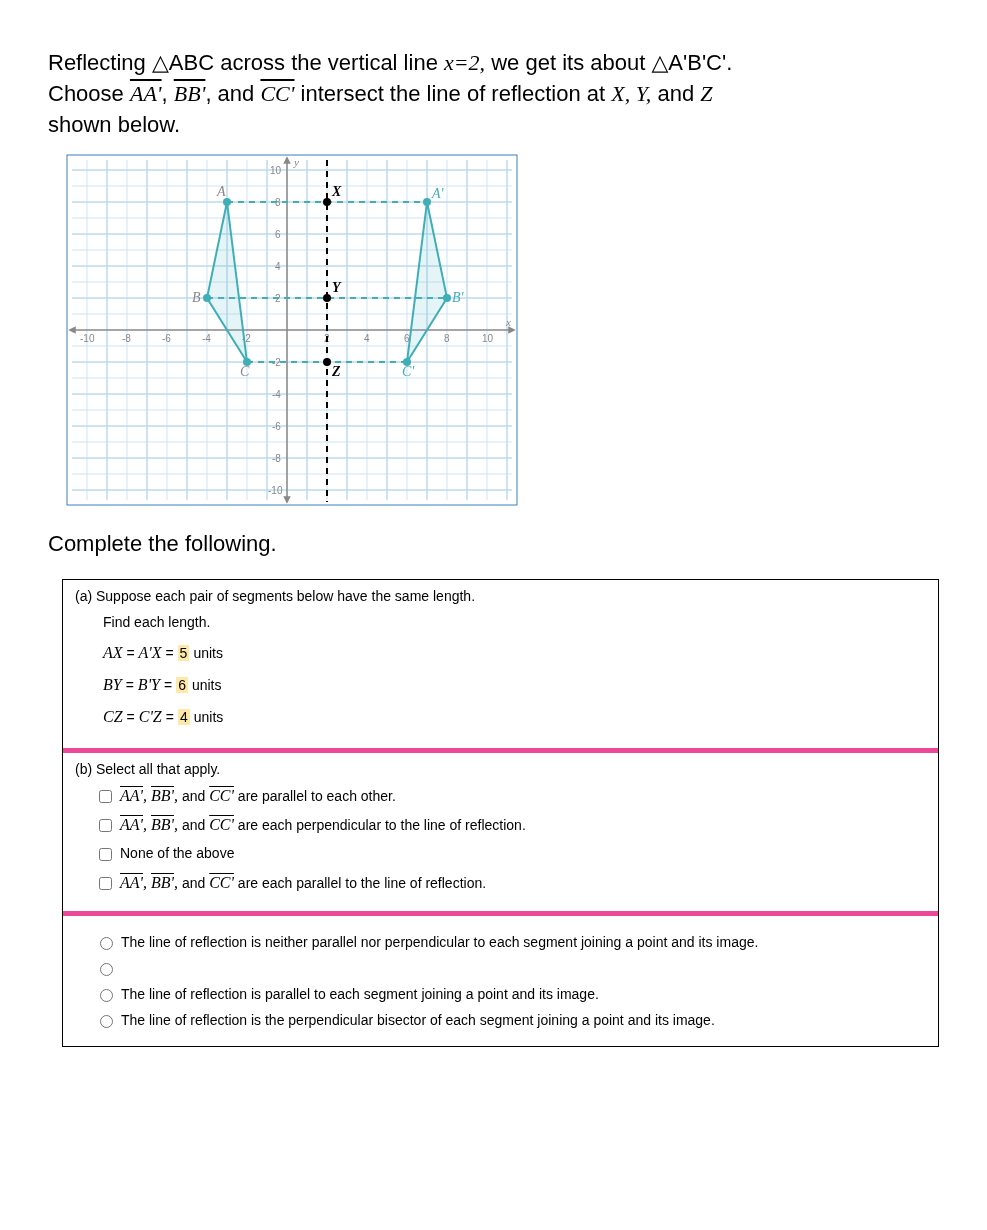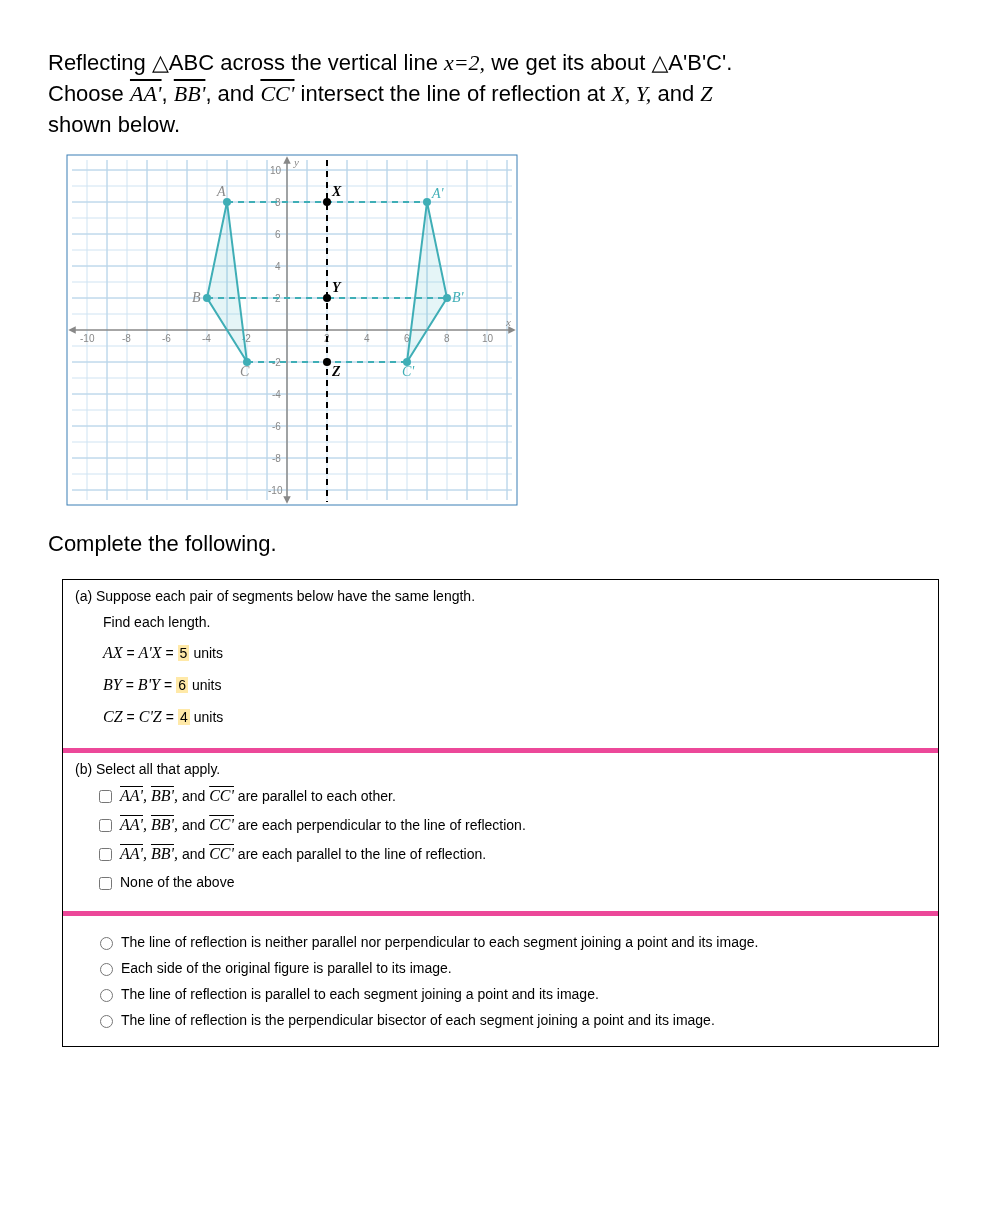--- a/index.html
+++ b/index.html
@@ -224,36 +224,35 @@
     <div class="opt-row">
       <input type="checkbox" style="">
       <span><span class="seg overline">AA'</span><span class="seg">, </span><span class="seg overline">BB'</span><span class="seg">, </span><span>and </span><span class="seg overline">CC'</span><span> are parallel to each other.</span></span>
     </div>
     <div class="opt-row">
       <input type="checkbox" style="">
       <span><span class="seg overline">AA'</span><span class="seg">, </span><span class="seg overline">BB'</span><span class="seg">, </span><span>and </span><span class="seg overline">CC'</span><span> are each perpendicular to the line of reflection.</span></span>
     </div>
     <div class="opt-row">
       <input type="checkbox" style="">
+      <span>None of the above</span>
+    </div>
+    <div class="opt-row">
+      <input type="checkbox" style="">
       <span><span class="seg overline">AA'</span><span class="seg">, </span><span class="seg overline">BB'</span><span class="seg">, </span><span>and </span><span class="seg overline">CC'</span><span> are each parallel to the line of reflection.</span></span>
     </div>
-    <div class="opt-row">
-      <input type="checkbox" style="">
-      <span>None of the above</span>
-    </div>
   </div>
 
   <div class="part">
     <div class="opt-row">
       <input type="radio" name="pc" style="">
       <span>The line of reflection is neither parallel nor perpendicular to each segment joining a point and its image.</span>
     </div>
     <div class="opt-row">
       <input type="radio" name="pc" style="">
-      <span>Each side of the original figure is parallel to its image.</span>
     </div>
     <div class="opt-row">
       <input type="radio" name="pc" style="">
       <span>The line of reflection is parallel to each segment joining a point and its image.</span>
     </div>
     <div class="opt-row">
       <input type="radio" name="pc" style="">
       <span>The line of reflection is the perpendicular bisector of each segment joining a point and its image.</span>
     </div>
   </div>

